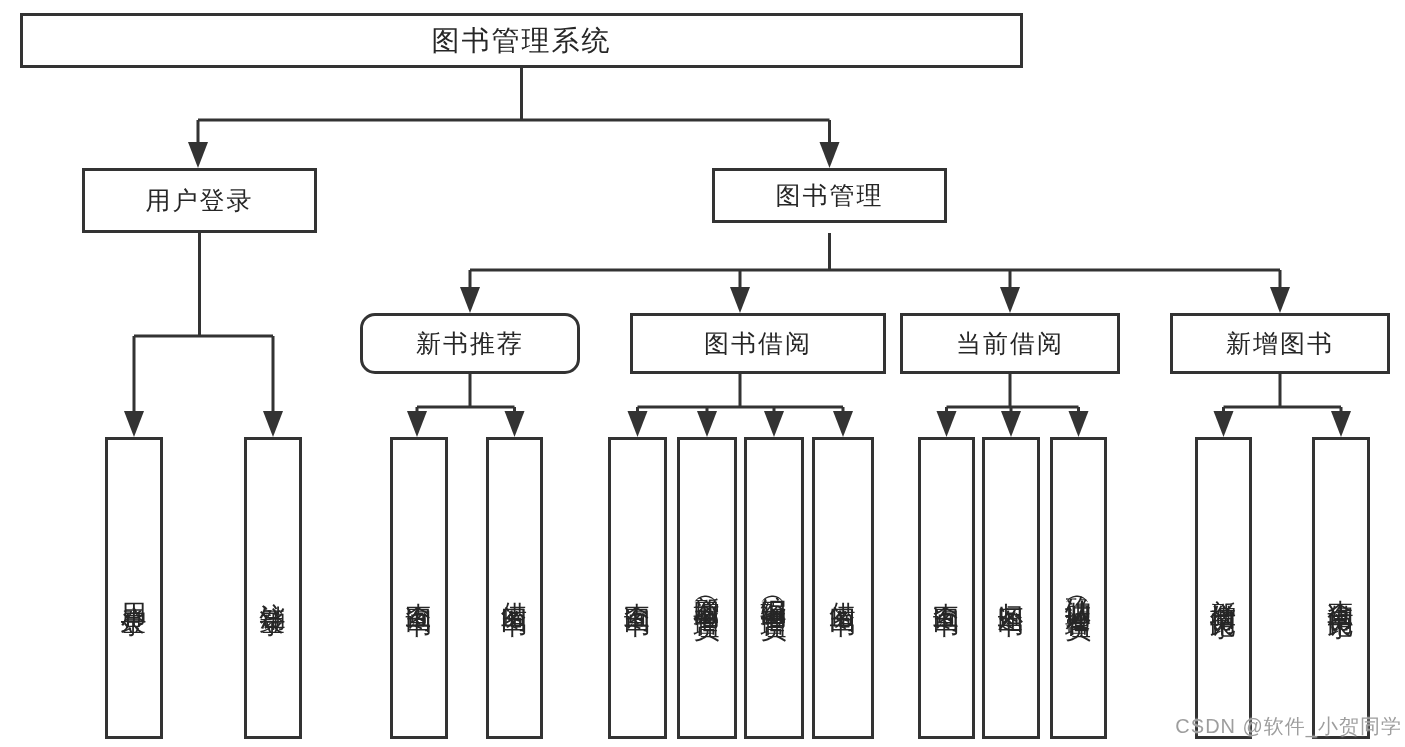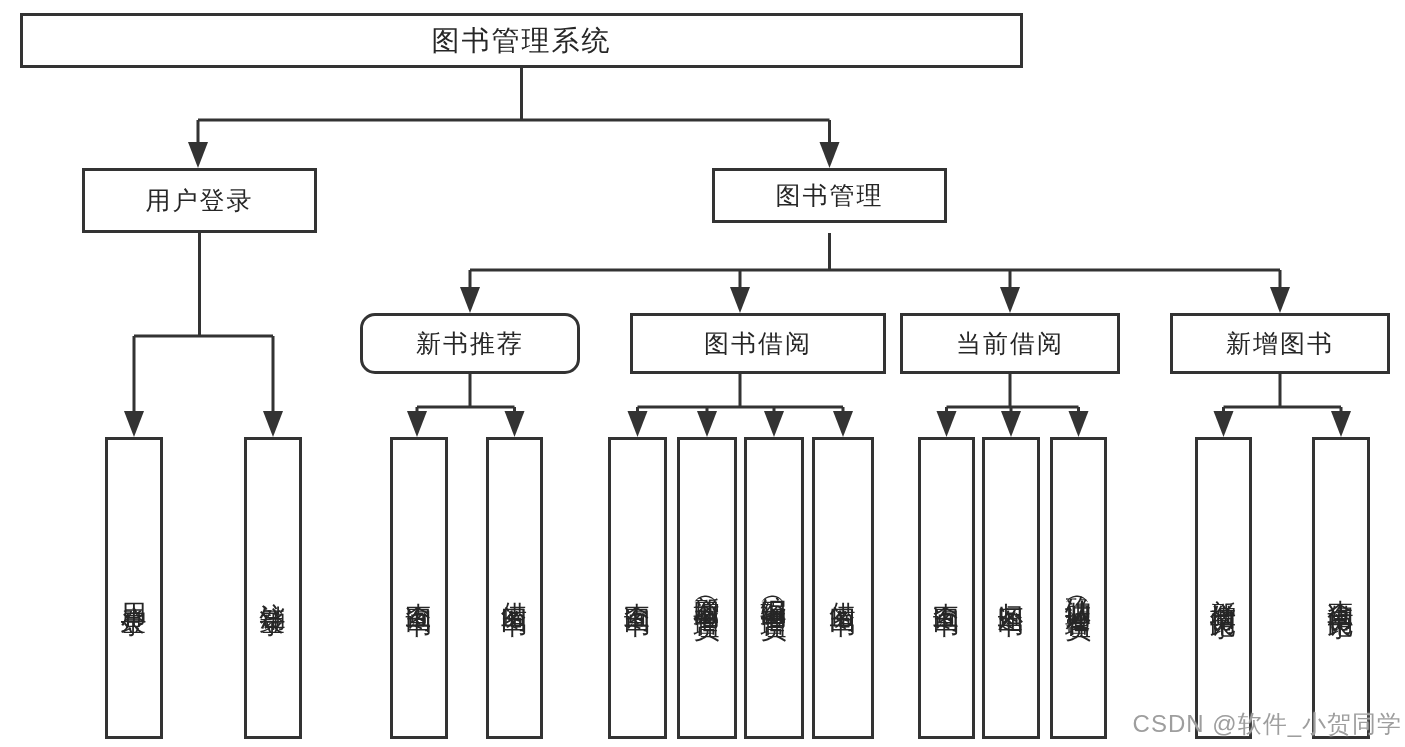--- a/index.html
+++ b/index.html
@@ -14,21 +14,21 @@
     color:#262626; z-index:1;
   }
   .hlabel { font-size:25px; letter-spacing:2px; white-space:nowrap; }
   .root .hlabel { font-size:28px; }
   .vtext {
     writing-mode:vertical-rl; text-orientation:mixed;
     font-size:26px; line-height:1; letter-spacing:3px; white-space:nowrap;
   }
   .watermark {
     position:absolute; right:3px; bottom:7px; z-index:5;
-    font-size:24px; letter-spacing:1px; color:#9e9e9e;
+    font-size:20px; letter-spacing:1px; color:#9e9e9e;
     text-shadow:0 0 2px #ffffff; white-space:nowrap;
   }
 </style>
 </head>
 <body>
 
 <div class="stage">
 
   <svg class="wires" width="1405" height="747" viewBox="0 0 1405 747">
     <g stroke="#333333" stroke-width="3" fill="none">

